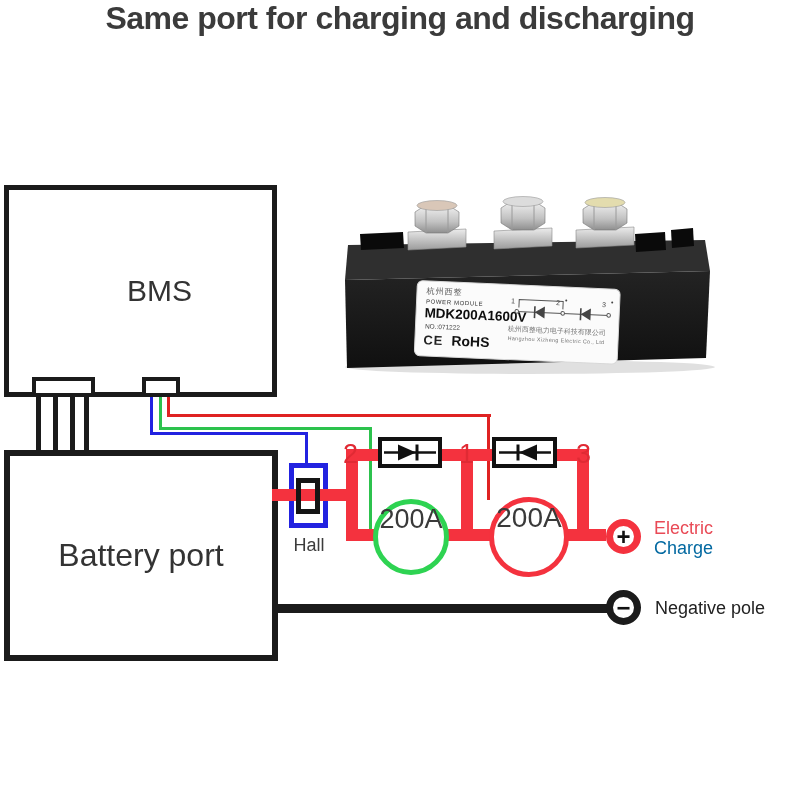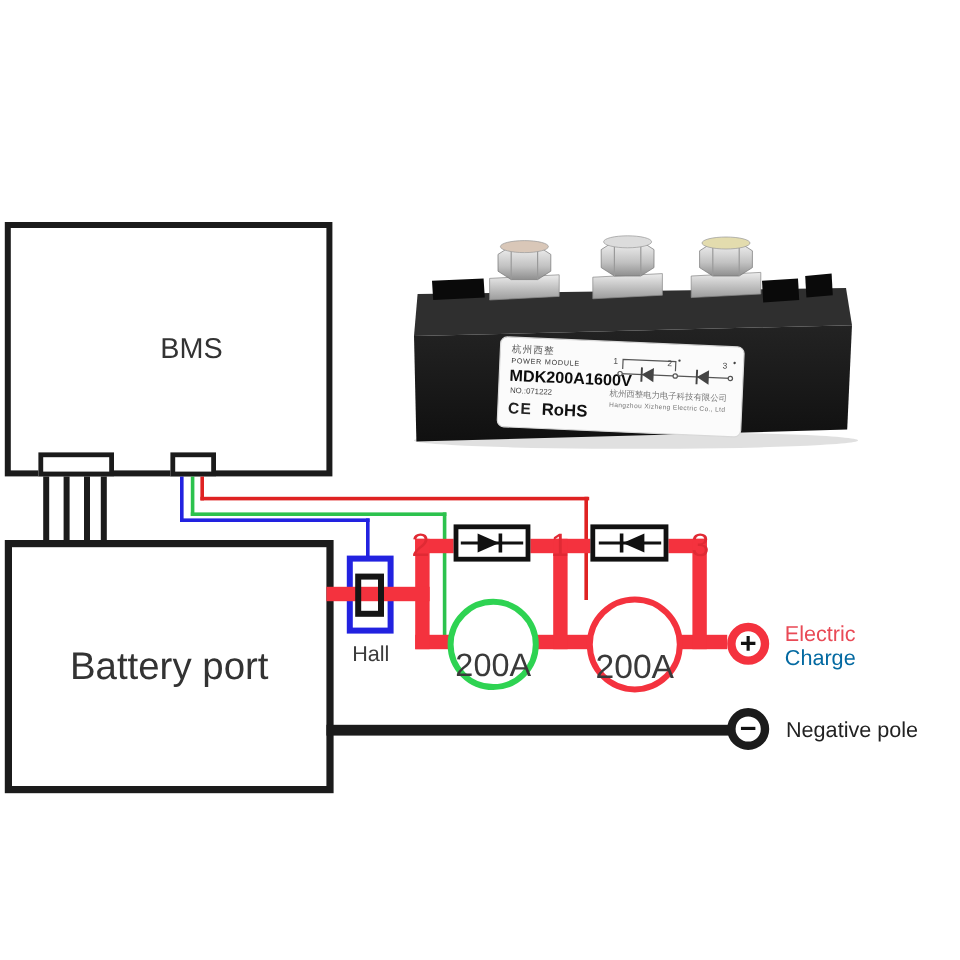--- a/index.html
+++ b/index.html
@@ -5,39 +5,39 @@
   html,body{margin:0;padding:0;background:#ffffff;}
   #stage{position:relative;width:800px;height:800px;background:#fff;overflow:hidden;
          font-family:"Liberation Sans", sans-serif;}
   .abs{position:absolute;}
   
   .title{left:0;top:104;width:800px;text-align:center;font-size:32px;font-weight:bold;
          color:#3b3b3b;letter-spacing:-0.5px;}
   
   .bigbox{background:#fff;border:5px solid #1b1b1b;box-sizing:border-box;
           display:flex;align-items:center;justify-content:center;color:#333;}
-  .bms-box{left:4px;top:185px;width:273px;height:212px;font-size:24px;padding-left:38px;}
+  .bms-box{left:4px;top:185px;width:273px;height:212px;font-size:30px;padding-left:38px;}
   .bat-box{left:4px;top:450px;width:274px;height:211px;border-width:6px;font-size:32px;}
   
   .conn{background:#fff;border:4px solid #1b1b1b;box-sizing:border-box;z-index:6;}
   .bar{background:#1b1b1b;width:5px;height:58px;top:395px;z-index:5;}
   
   .wire{z-index:1;}
   .thick{z-index:2;}
   
   .hall-outer{left:289px;top:463px;width:39px;height:65px;border:5px solid #2222e0;
               box-sizing:border-box;z-index:3;background:transparent;}
   .hall-inner{left:296px;top:478px;width:24px;height:36px;border:5px solid #151515;
               box-sizing:border-box;z-index:5;background:transparent;}
   
   .dbox{background:#fff;border:4px solid #111;box-sizing:border-box;z-index:5;
         display:flex;align-items:center;justify-content:center;}
   
   .meter{border-radius:50%;background:#fff;box-sizing:border-box;z-index:5;
-         display:flex;align-items:flex-end;justify-content:center;color:#3a3a3a;font-size:27px;}
+         display:flex;align-items:flex-start;justify-content:center;color:#3a3a3a;font-size:27px;}
   .term{border-radius:50%;background:#fff;box-sizing:border-box;z-index:5;
         display:flex;align-items:center;justify-content:center;color:#111;
         font-size:24px;font-weight:bold;line-height:1;}
   .pinlbl{color:#e02a34;font-size:27px;z-index:6;line-height:1;}
   .sidetext{font-size:18px;line-height:1;z-index:6;}
   
   .module-svg{left:335px;top:190px;z-index:2;}
   .mlabel{left:417px;top:280px;width:202px;height:74px;background:#fbfbfb;
           border:1px solid #d8d8d8;border-radius:6px;transform:rotate(2.5deg);
           transform-origin:0 0;z-index:4;overflow:hidden;}
@@ -49,20 +49,21 @@
   .m-ce{left:8px;top:52px;font-size:13px;font-weight:bold;color:#222;letter-spacing:1px;}
   .m-rohs{left:36px;top:51px;font-size:14px;font-weight:bold;color:#111;}
   .m-cocn{left:92px;top:40px;font-size:7px;color:#777;}
   .m-coen{left:92px;top:51px;font-size:5.5px;color:#777;letter-spacing:0.3px;}
 </style>
 </head>
 <body>
 
 <div id="stage">
 
+  <div class="abs title">Same port for charging and discharging</div>
 
   <div class="abs bigbox bms-box">
     <span>BMS</span>
   </div>
 
   <div class="abs bigbox bat-box">
     <span>Battery port</span>
   </div>
 
   <div class="abs conn" style="left:32px;top:377px;width:63px;height:20px;"></div>

